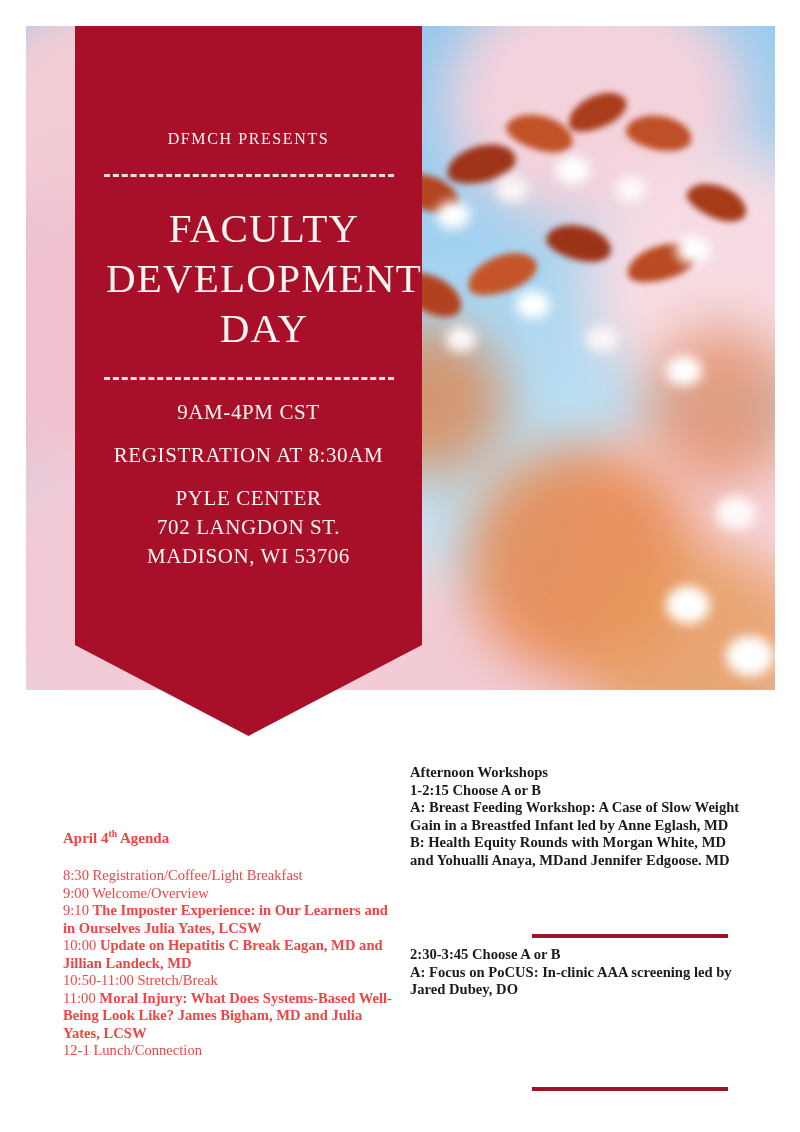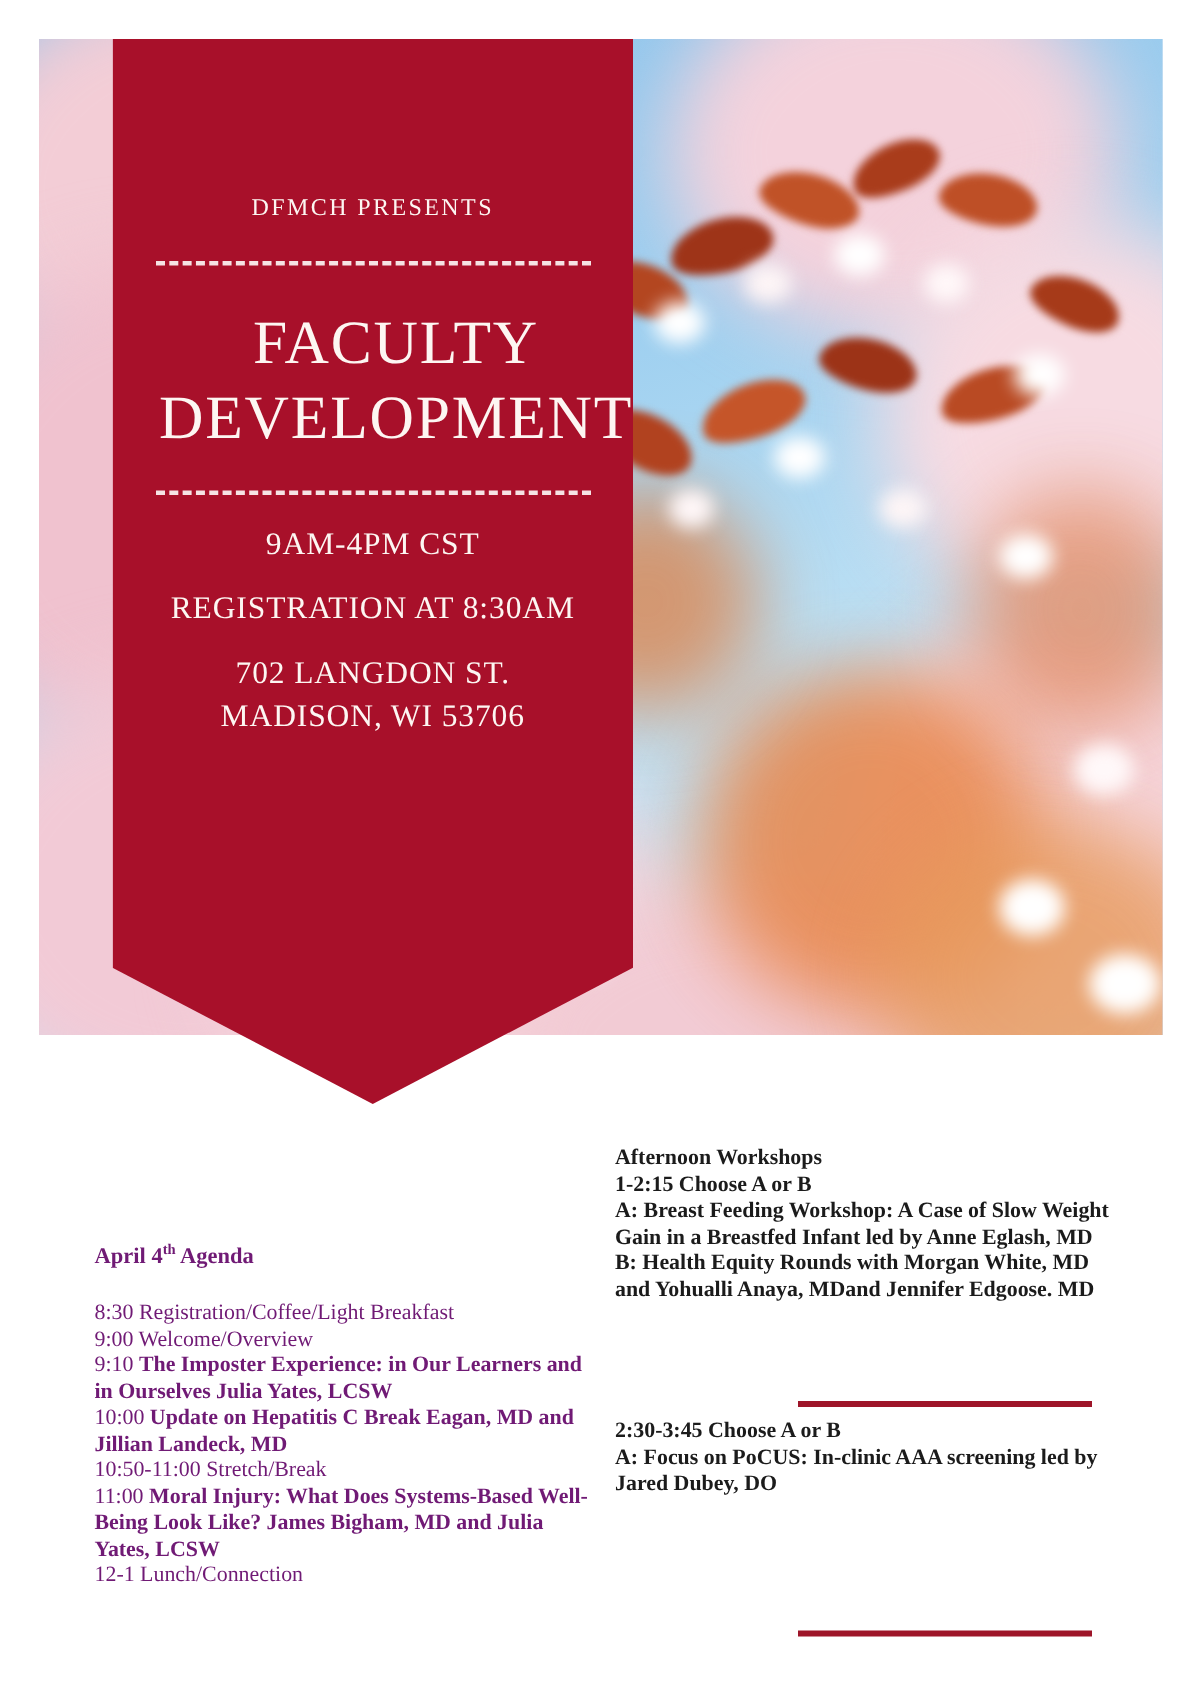--- a/index.html
+++ b/index.html
@@ -77,21 +77,21 @@
   .details .d.tight{ margin-bottom:8px; }
   .details sup{ font-size:0.62em; vertical-align:super; }
 
   
   .agenda-col{
     position:absolute;
     left:63px; top:828px;
     width:330px;
     font-size:14.6px;
     line-height:1.20;
-    color:#701a75;
+    color:#ef4444;
   }
   .agenda-title{
     font-weight:bold;
     font-size:15px;
     margin-bottom:20px;
   }
   .agenda-title sup{ font-size:0.65em; vertical-align:super; }
   .agenda-line{ margin:0; }
   .b{ font-weight:bold; }
 
@@ -187,27 +187,29 @@
 </div>
 
 <div class="banner">
   <div class="kicker">DFMCH PRESENTS</div>
 
   <div class="dashed"></div>
 
   <div class="headline">
     <span class="l">FACULTY</span>
     <span class="l">DEVELOPMENT</span>
+    <span class="l">DAY</span>
   </div>
 
   <div class="dashed second"></div>
 
   <div class="details">
     <span class="d">9AM-4PM CST</span>
     <span class="d">REGISTRATION AT 8:30AM</span>
+    <span class="d tight">PYLE CENTER</span>
     <span class="d tight">702 LANGDON ST.</span>
     <span class="d tight">MADISON, WI 53706</span>
   </div>
 </div>
 
 <div class="agenda-col">
   <div class="agenda-title"><span>April 4</span><sup>th</sup><span> Agenda</span></div>
 
   <p class="agenda-line"><span>8:30 Registration/Coffee/Light Breakfast</span></p>
   <p class="agenda-line"><span>9:00  Welcome/Overview</span></p>

